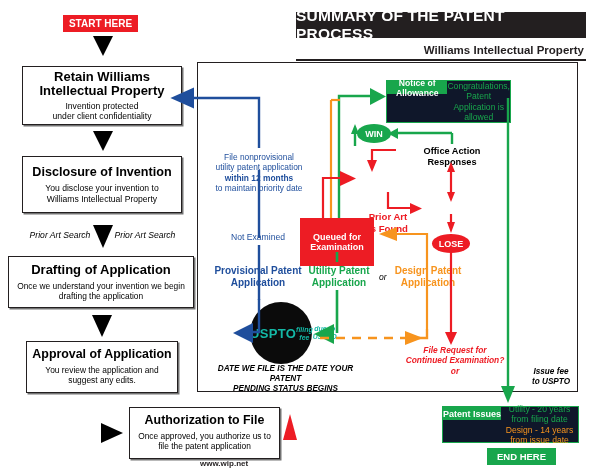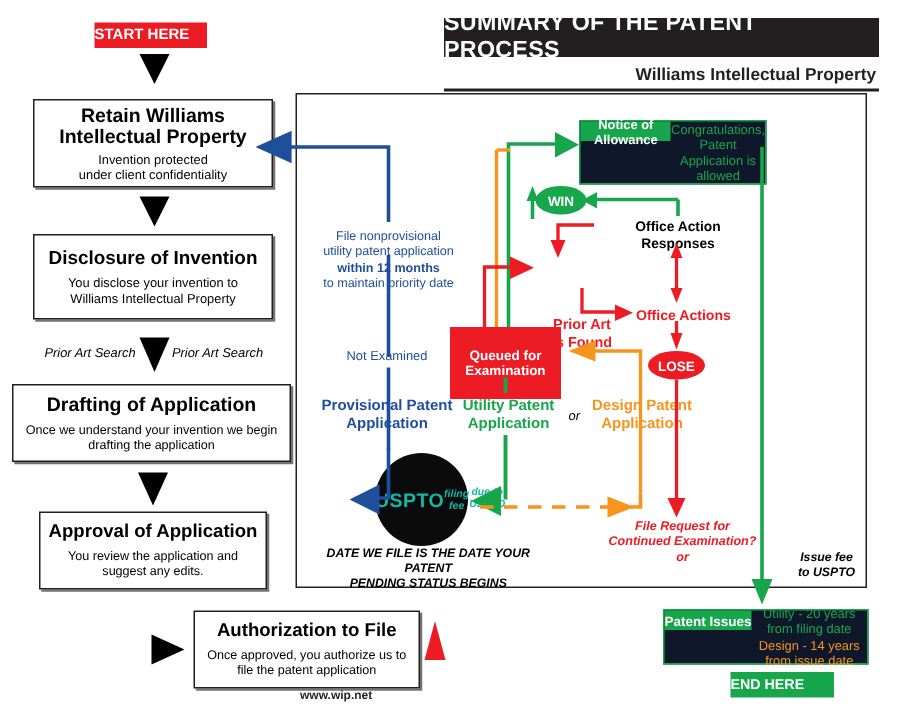--- a/index.html
+++ b/index.html
@@ -38,21 +38,21 @@
     align-items:center;justify-content:center;
     text-align:center;
     box-shadow:1.5px 1.5px 0 rgba(0,0,0,.55);
     padding:10px 4px;
   }
   .pbox .t{font-weight:bold;color:#000;line-height:1.12;}
   .pbox .d{color:#000;line-height:1.2;}
 
   
   .pill{
-    display:flex;align-items:center;justify-content:flex-start;
+    display:flex;align-items:center;justify-content:center;
     color:#ffffff;font-weight:bold;text-align:center;
   }
   .pill.start{background:#ed1c24;}
   .pill.end{background:#18a64c;}
 
   
   .frame{border:1.6px solid #231f20;background:transparent;}
 
   
   .cbox{background:#0f172a;display:flex;}
@@ -182,23 +182,20 @@
   <div class="abs lbl c b black" style="left:400px;top:146px;width:104px;font-size:9.2px;">
     <div>Office Action</div>
     <div>Responses</div>
   </div>
 
   <div class="abs lbl c b red" style="left:353px;top:170px;width:70px;font-size:9.6px;margin-top:41px;">
     <div>Prior Art</div>
     <div>is Found</div>
   </div>
 
-  <div class="abs lbl b red" style="left:424px;top:204px;width:110px;font-size:9.4px;">
-    <span>Office Actions</span>
-  </div>
 
   <div class="abs redbox" style="left:300px;top:218px;width:74px;height:48px;font-size:9px;flex-direction:column;">
     <div>Queued for</div>
     <div>Examination</div>
   </div>
 
   <div class="abs lbl c blue" style="left:203px;top:152px;width:112px;font-size:8.4px;">
     <div>File nonprovisional</div>
     <div>utility patent application</div>
     <div style="font-weight:bold;">within 12 months</div>

